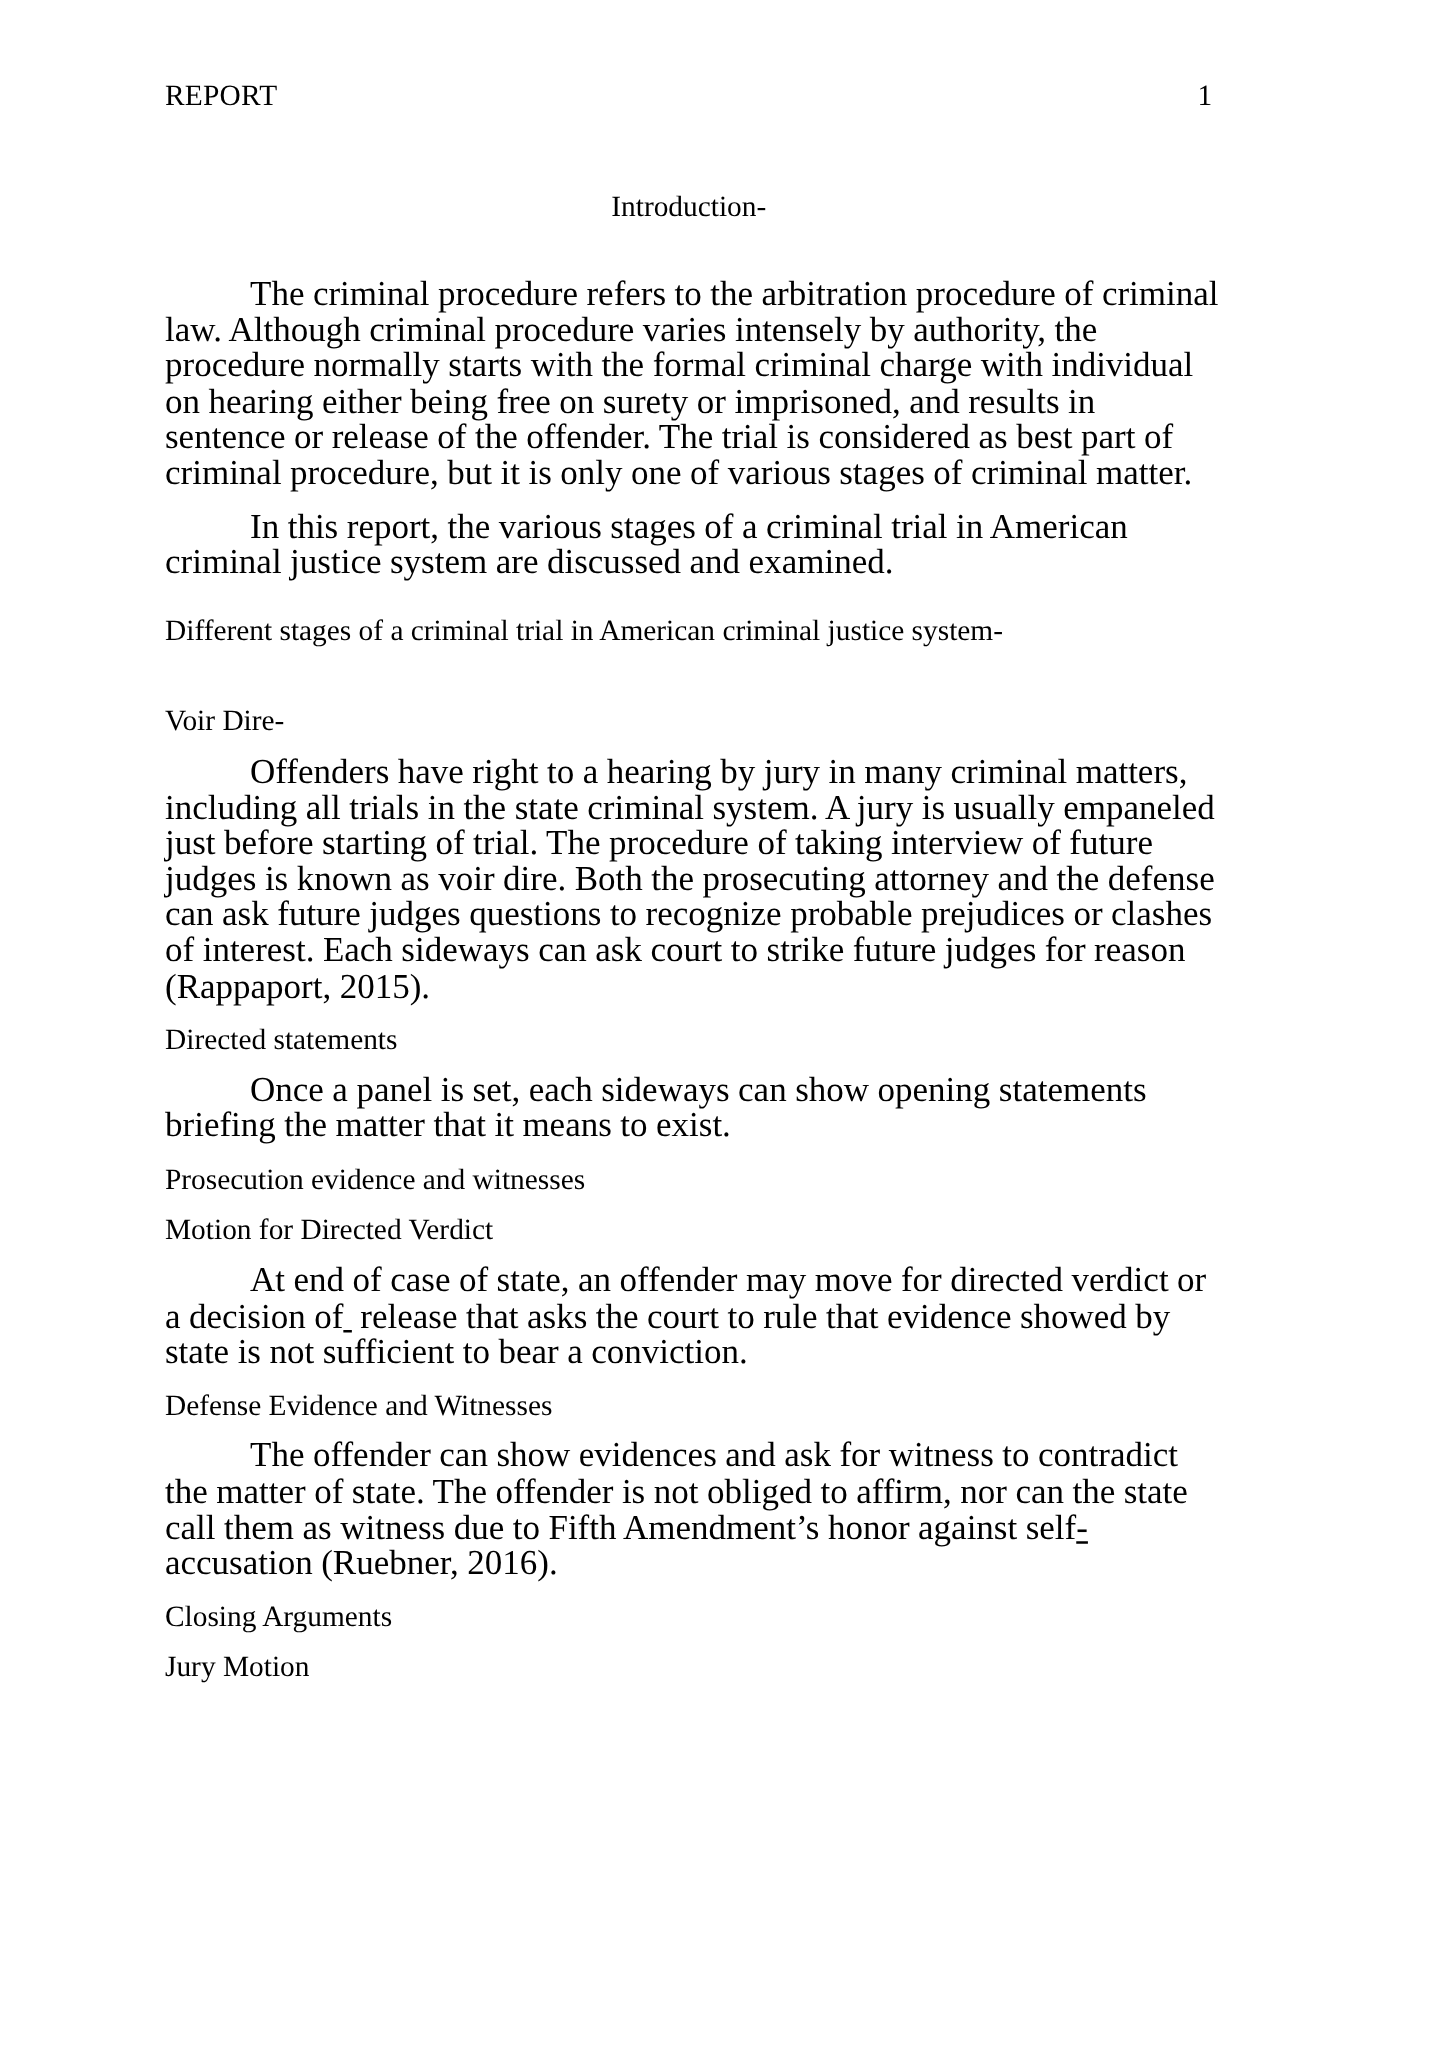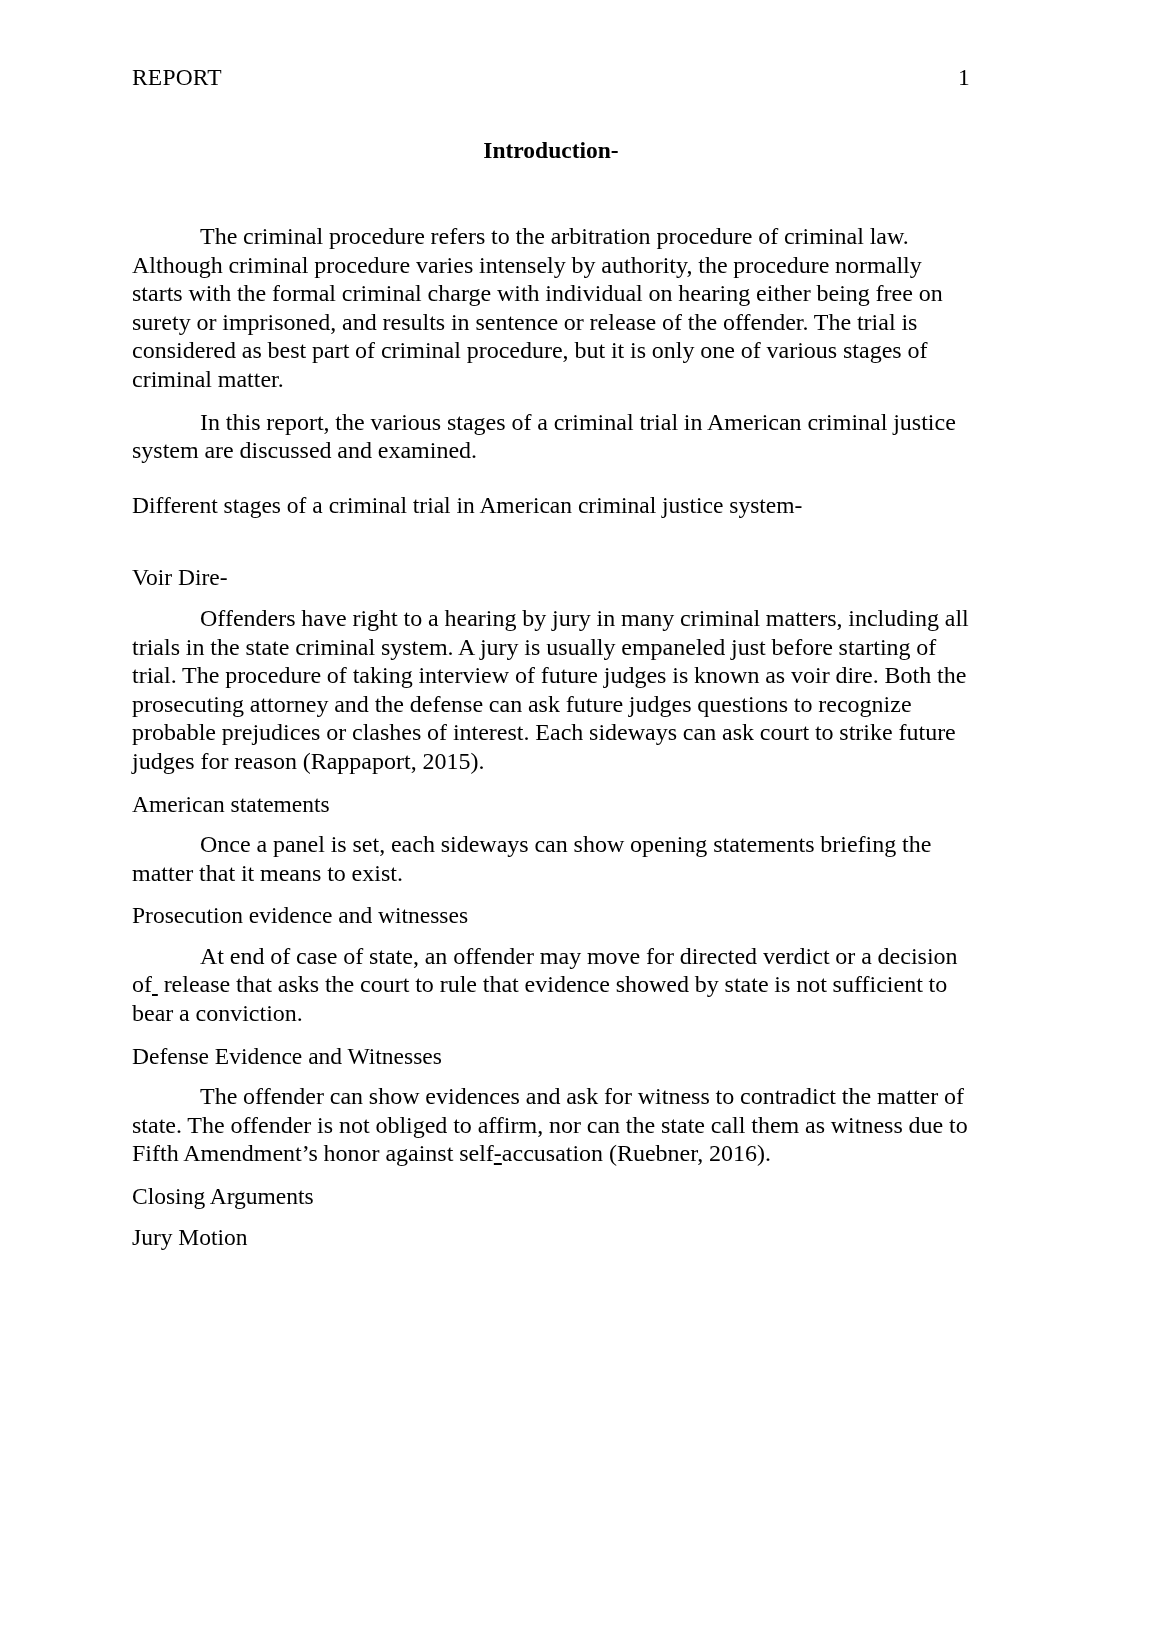--- a/index.html
+++ b/index.html
@@ -33,38 +33,38 @@
     line-height: 1.2;
     letter-spacing: 0.2px;
   }
   .running-head .rh-title { white-space: pre; }
   .running-head .rh-page  { white-space: pre; }
 
   
   .doc-title {
     position: absolute;
     left: 132px;
-    top: 136px;
+    top: 152px;
     width: 838px;
     text-align: center;
     font-size: 23.5px;
-    font-weight: bold;
+    font-weight: normal;
     line-height: 1.2;
   }
 
   
   .body-flow {
     position: absolute;
     left: 132px;
     top: 222px;
     width: 843px;
   }
   p.para {
     margin: 0 0 14px 0;
-    font-size: 24px;
+    font-size: 28px;
     line-height: 28.6px;
     text-align: left;
     text-indent: 68px;
     word-spacing: -0.2px;
   }
   h2.heading {
     margin: 0 0 10px 0;
     font-size: 23.5px;
     font-weight: normal;
     line-height: 28.6px;
@@ -96,27 +96,28 @@
     <p class="para">The criminal procedure refers to the arbitration procedure of criminal law. Although criminal procedure varies intensely by authority, the procedure normally starts with the formal criminal charge with individual on hearing either being free on surety or imprisoned, and results in sentence or release of the offender. The trial is considered as best part of criminal procedure, but it is only one of various stages of criminal matter.</p>
 
     <p class="para">In this report, the various stages of a criminal trial in American criminal justice system are discussed and examined.</p>
 
     <h2 class="heading major">Different stages of a criminal trial in American criminal justice system-</h2>
 
     <h2 class="heading sub">Voir Dire-</h2>
 
     <p class="para">Offenders have right to a hearing by jury in many criminal matters, including all trials in the state criminal system. A jury is usually empaneled just before starting of trial. The procedure of taking interview of future judges is known as voir dire. Both the prosecuting attorney and the defense can ask future judges questions to recognize probable prejudices or clashes of interest. Each sideways can ask court to strike future judges for reason (Rappaport, 2015).</p>
 
-    <h2 class="heading sub">American statements</h2>
+    <h2 class="heading sub">Directed statements</h2>
 
     <p class="para">Once a panel is set, each sideways can show opening statements briefing the matter that it means to exist.</p>
 
     <h2 class="heading sub">Prosecution evidence and witnesses</h2>
 
 
+    <h2 class="heading sub">Motion for Directed Verdict</h2>
 
     <p class="para"><span>At end of case of state, an offender may move for directed verdict or a decision of</span><span class="uspace"> </span> <span>release that asks the court to rule that evidence showed by state is not sufficient to bear a conviction.</span></p>
 
     <h2 class="heading sub">Defense Evidence and Witnesses</h2>
 
     <p class="para"><span>The offender can show evidences and ask for witness to contradict the matter of state. The offender is not obliged to affirm, nor can the state call them as witness due to Fifth Amendment’s honor against self</span><u class="uline">-</u><span>accusation (Ruebner, 2016).</span></p>
 
     <h2 class="heading sub">Closing Arguments</h2>
 
 

